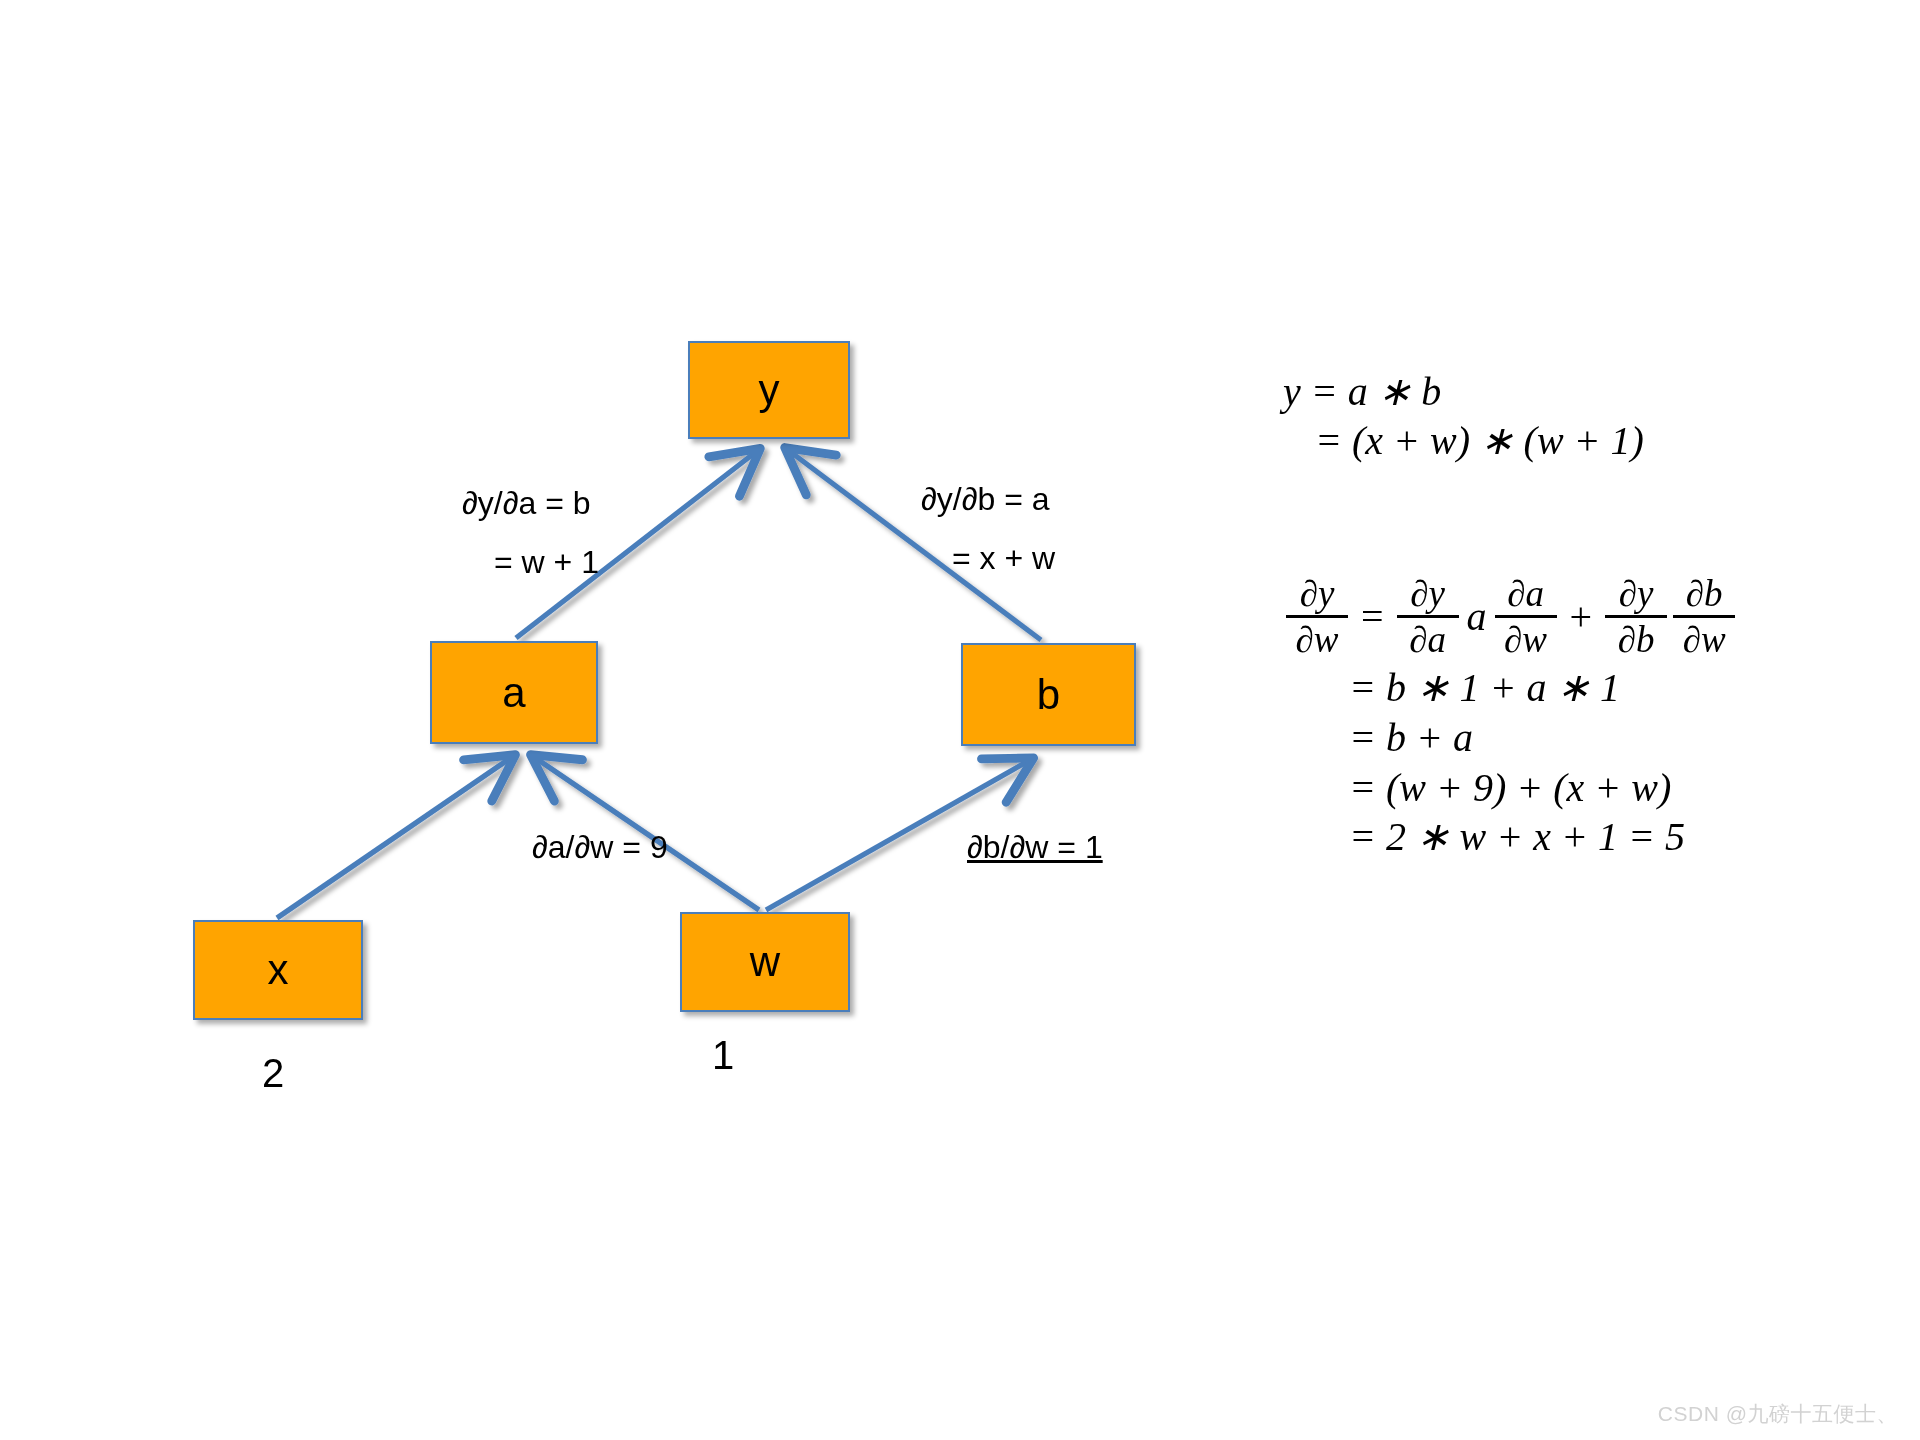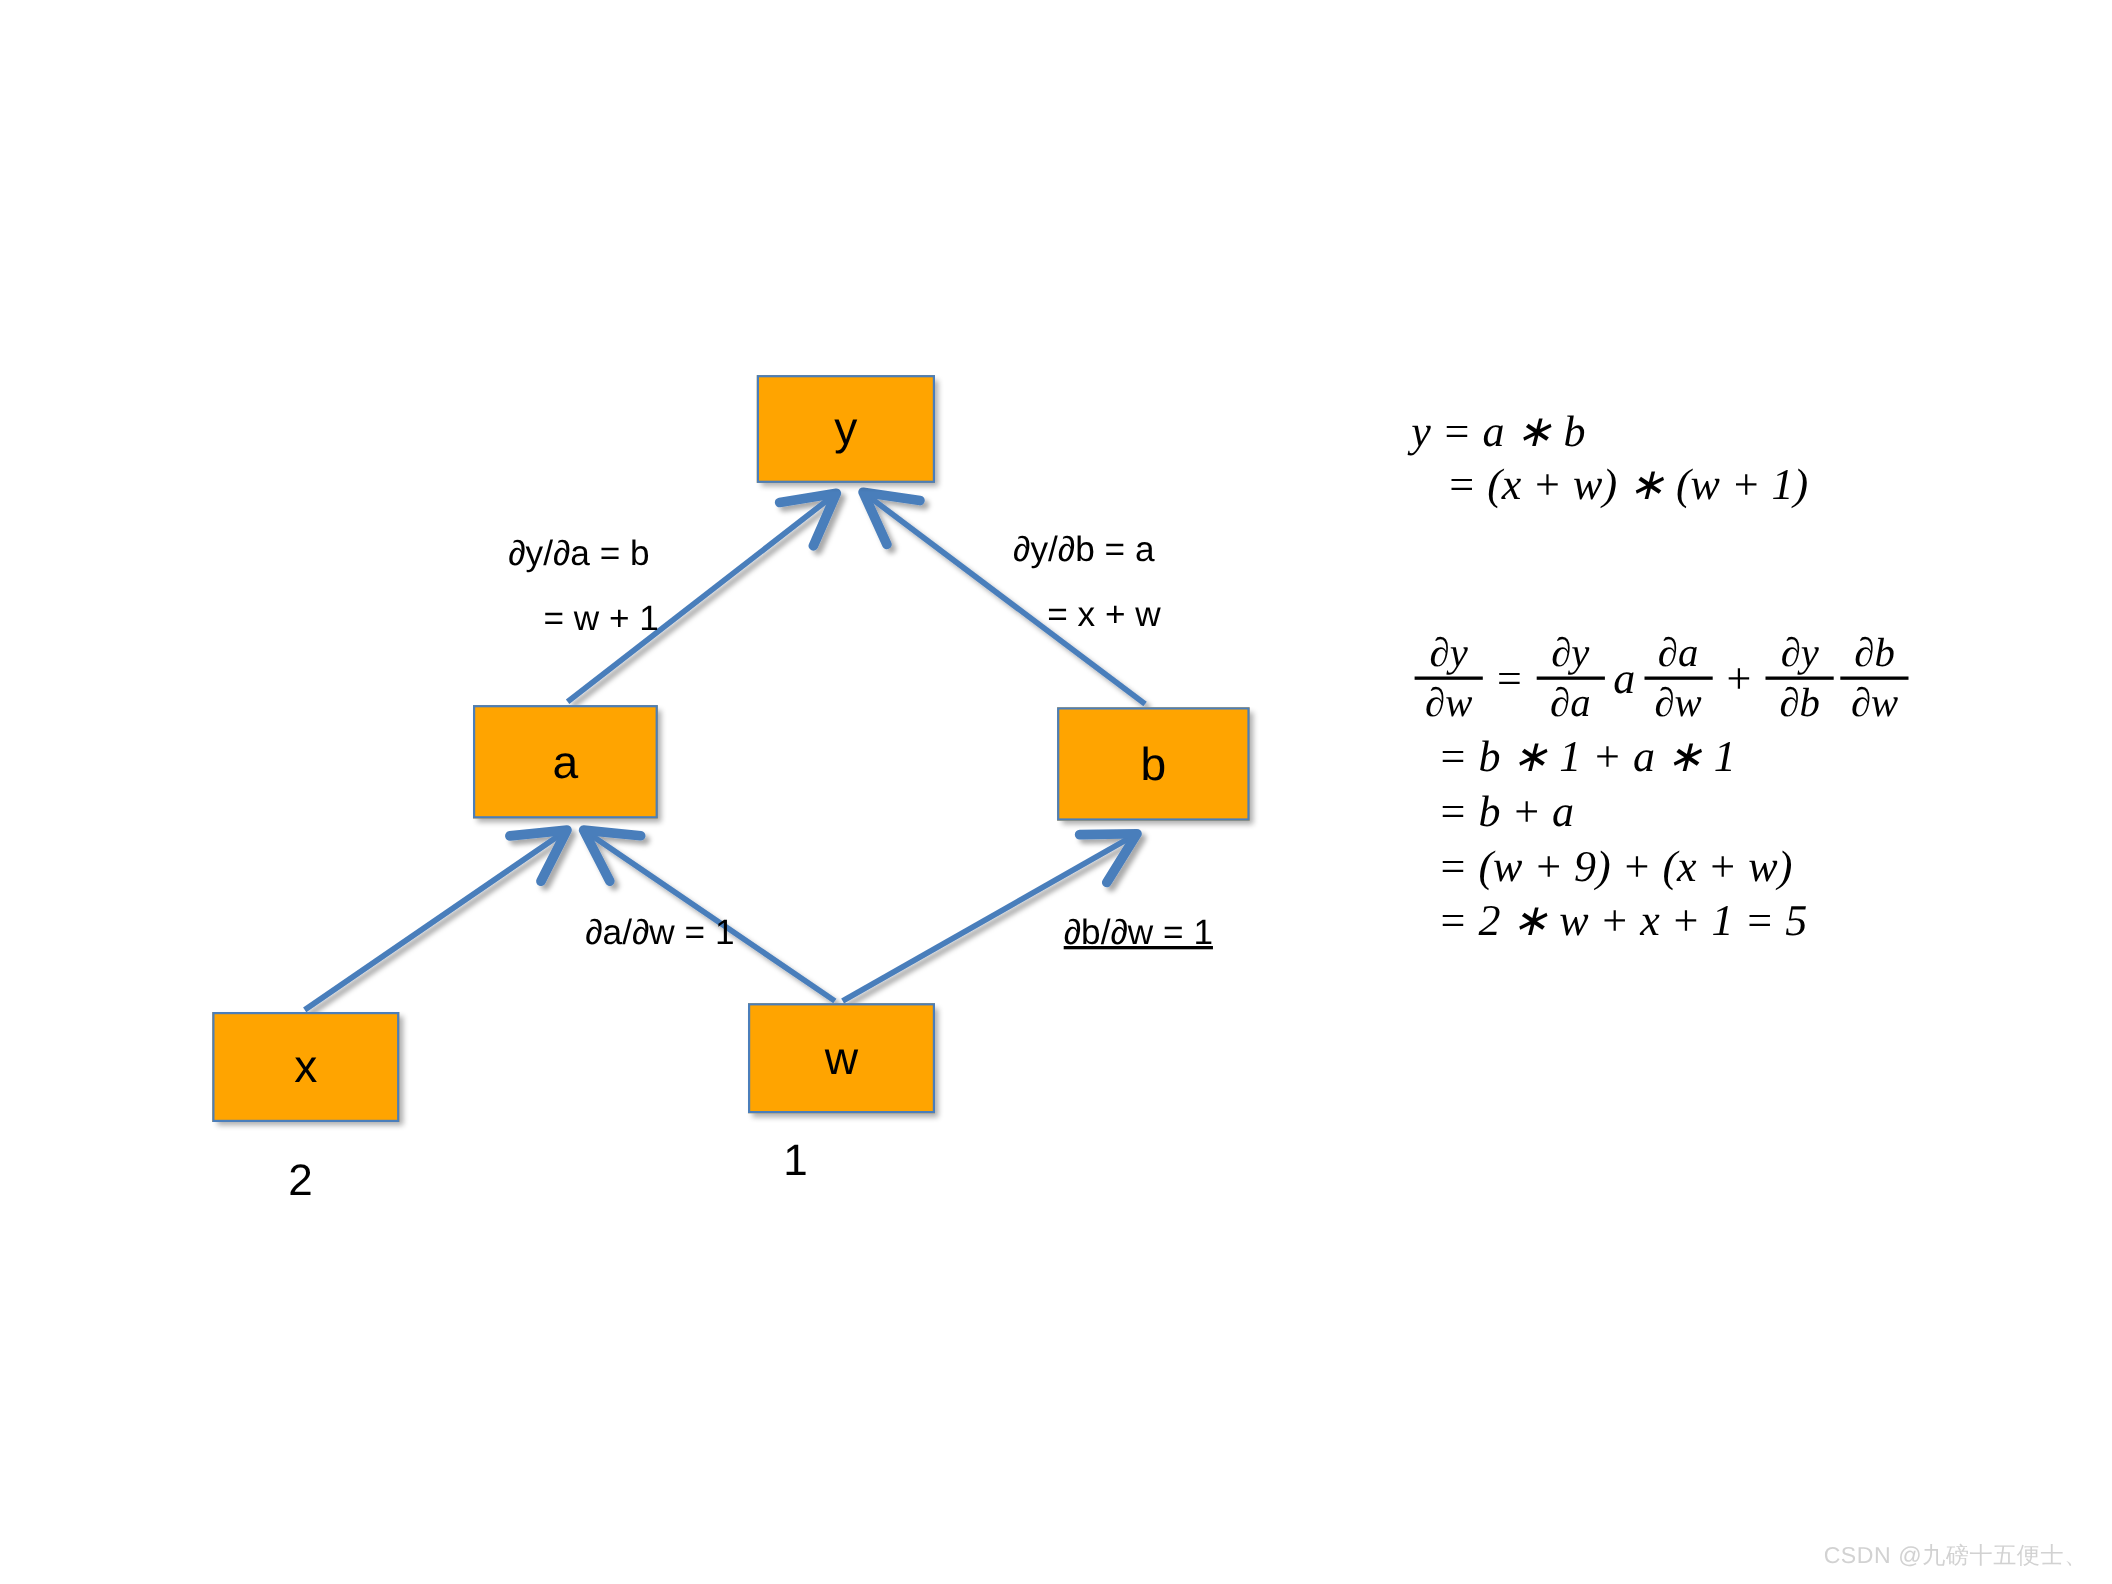--- a/index.html
+++ b/index.html
@@ -132,21 +132,21 @@
     font-style: normal;
     font-size: 40px;
     margin: 0 10px;
   }
   .chain-row .ital {
     font-style: italic;
     font-size: 40px;
     margin: 0 5px;
   }
 
-  .eq2-tail { margin-left: 24px; margin-top: 4px; }
+  .eq2-tail { margin-left: 66px; margin-top: 4px; }
   .eq2-tail .mathline { font-size: 40px; line-height: 1.24; }
 
   
   #watermark {
     position: absolute;
     right: 22px;
     bottom: 12px;
     font-family: "Liberation Sans", sans-serif;
     font-size: 21px;
     color: #d2d2d2;
@@ -206,21 +206,21 @@
 
   <div class="node-value" id="value-x">2</div>
   <div class="node-value" id="value-w">1</div>
 
   <div class="edge-label" id="edge-label-ya">∂y/∂a = b</div>
   <div class="edge-label" id="edge-label-ya2">= w + 1</div>
 
   <div class="edge-label" id="edge-label-yb">∂y/∂b = a</div>
   <div class="edge-label" id="edge-label-yb2">= x + w</div>
 
-  <div class="edge-label" id="edge-label-aw">∂a/∂w = 1</div>
+  <div class="edge-label" id="edge-label-aw">∂a/∂w = 9</div>
 
   <div class="edge-label" id="edge-label-bw">∂b/∂w = 1</div>
 
   <div id="math-panel">
 
     <div id="eq-block-1">
       <div class="mathline">y  =  a ∗ b</div>
       <div class="mathline" id="eq1-line2">=  (x  +  w) ∗ (w  + 1)</div>
     </div>
 

